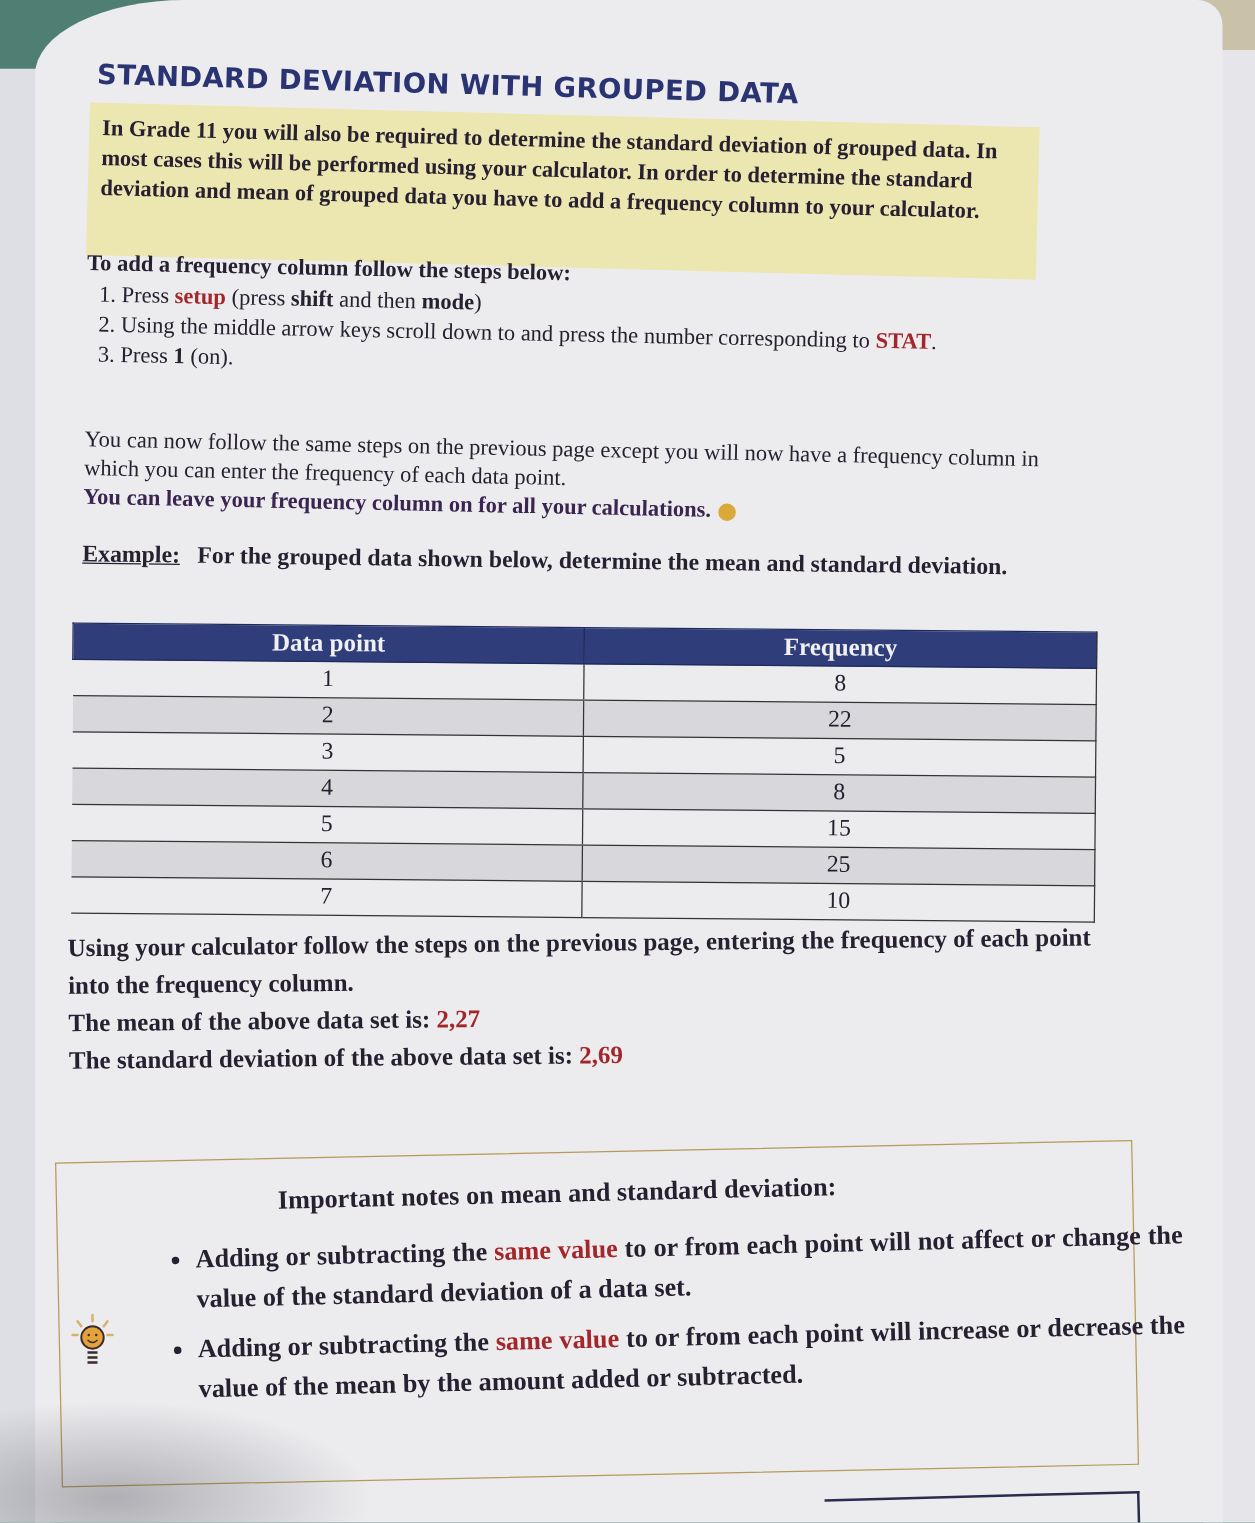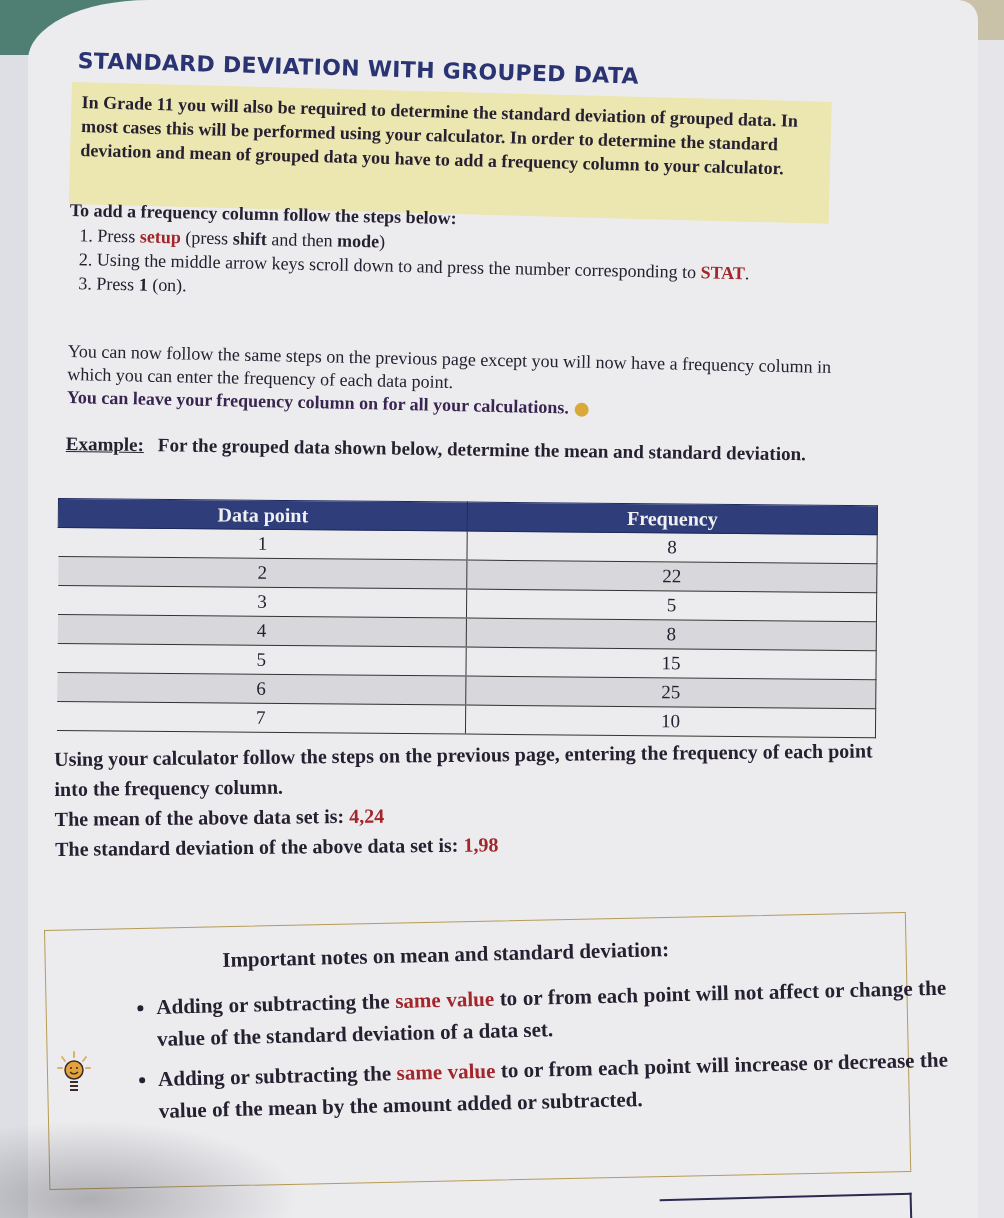--- a/index.html
+++ b/index.html
@@ -191,22 +191,22 @@
         </tr>
       <tr>
           <td>7</td>
           <td>10</td>
         </tr>
     </tbody>
   </table>
 
   <div class="results">
     <div>Using your calculator follow the steps on the previous page, entering the frequency of each point into the frequency column.</div>
-    <div><span>The mean of the above data set is: </span><span class="red">4,24</span></div>
-    <div><span>The standard deviation of the above data set is: </span><span class="red">1,98</span></div>
+    <div><span>The mean of the above data set is: </span><span class="red">2,27</span></div>
+    <div><span>The standard deviation of the above data set is: </span><span class="red">2,69</span></div>
   </div>
 
   <div class="notes-box"></div>
   <div class="notes-title">Important notes on mean and standard deviation:</div>
   <ul class="notes-list">
     <li><span>Adding or subtracting the </span><span class="red">same value</span><span> to or from each point will not affect or change the value of the standard deviation of a data set.</span></li>
     <li><span>Adding or subtracting the </span><span class="red">same value</span><span> to or from each point will increase or decrease the value of the mean by the amount added or subtracted.</span></li>
   </ul>
 
   <svg class="bulb-icon" viewBox="0 0 36 50">

